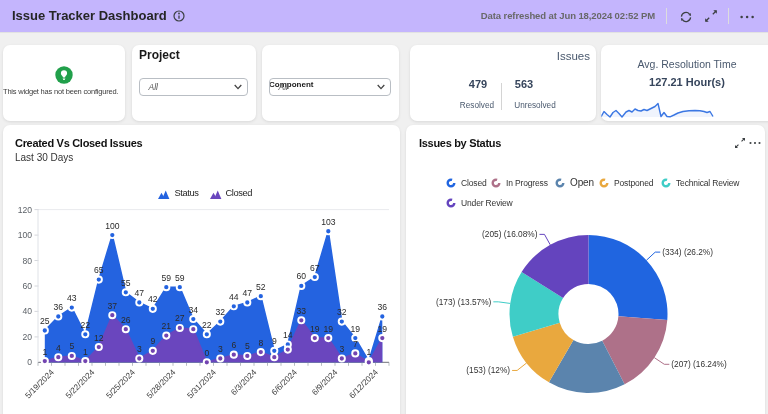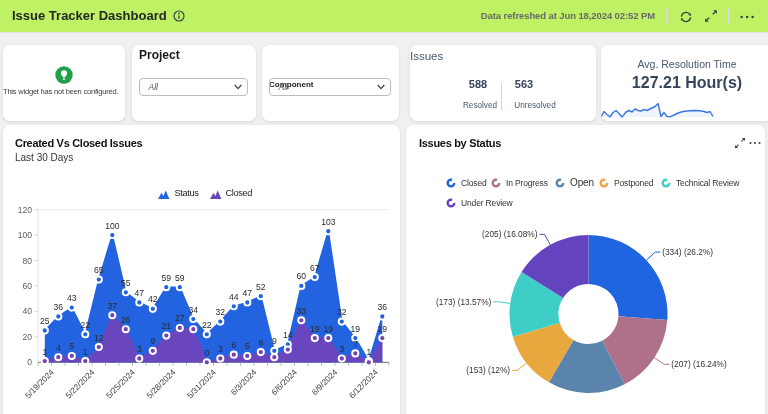--- a/index.html
+++ b/index.html
@@ -2,21 +2,21 @@
 <html><head><meta charset="utf-8">
 <style>
 *{margin:0;padding:0;box-sizing:border-box}
 html,body{width:768px;height:414px;overflow:hidden;background:#f0f0f0;font-family:"Liberation Sans",sans-serif}
 .card{position:absolute;background:#fff;border-radius:7px;box-shadow:0 1px 3px rgba(0,0,0,0.10)}
 .ctitle{font-size:11px;font-weight:bold;letter-spacing:-0.3px;color:#111;line-height:13px}
 svg text{font-family:"Liberation Sans",sans-serif}
 </style></head>
 <body>
 
-<div style="position:absolute;left:0;top:0;width:768px;height:33px;background:#bef264;border-bottom:1px solid #e2e2e2">
+<div style="position:absolute;left:0;top:0;width:768px;height:33px;background:#c4b5fd;border-bottom:1px solid #e2e2e2">
   <div style="position:absolute;left:12px;top:9px;font-size:13px;font-weight:bold;color:#262626;line-height:14px">Issue Tracker Dashboard</div>
   <svg style="position:absolute;left:173px;top:10px" width="12" height="12" viewBox="0 0 12 12">
     <circle cx="6" cy="6" r="5" fill="none" stroke="#3c4043" stroke-width="1.2"></circle>
     <line x1="6" y1="5.4" x2="6" y2="8.8" stroke="#3c4043" stroke-width="1.3"></line>
     <circle cx="6" cy="3.5" r="0.9" fill="#3c4043"></circle>
   </svg>
   <div style="position:absolute;right:113px;top:10px;font-size:9.5px;font-weight:bold;letter-spacing:-0.1px;color:#686868;line-height:12px">Data refreshed at Jun 18,2024 02:52 PM</div>
   <div style="position:absolute;left:666px;top:8px;width:1px;height:16px;background:#ddd"></div>
   <svg style="position:absolute;left:679px;top:10px" width="14" height="14" viewBox="0 0 14 14">
     <g fill="none" stroke="#3c4043" stroke-width="1.25">
@@ -64,31 +64,31 @@
   <div style="position:absolute;left:7px;top:35px;font-size:8px;font-weight:bold;color:#1a1a1a;line-height:9px">Component</div>
   <div style="position:absolute;left:7px;top:32.5px;width:122px;height:18px;border:1px solid #b9bec4;border-radius:4px">
     <div style="position:absolute;left:8.5px;top:3.5px;font-size:8.5px;font-style:italic;color:#555;line-height:10px">All</div>
     <svg style="position:absolute;right:5.5px;top:5.5px" width="8" height="6" viewBox="0 0 8 6" fill="none" stroke="#444" stroke-width="1.3">
         <path d="M0.7 1 L4 4.6 L7.3 1"></path>
       </svg>
   </div>
 </div>
 
 <div class="card" style="left:410px;top:45px;width:186px;height:76px">
-  <div style="position:absolute;left:0px;top:5px;width:180px;text-align:left;font-size:11.5px;color:#49586d;line-height:13px">Issues</div>
+  <div style="position:absolute;left:0px;top:5px;width:180px;text-align:right;font-size:11.5px;color:#49586d;line-height:13px">Issues</div>
   <div style="position:absolute;left:91px;top:37.5px;width:1px;height:27px;background:#d4d4d4"></div>
-  <div style="position:absolute;left:38px;top:33px;width:60px;text-align:center;font-size:11px;font-weight:bold;color:#36455c;line-height:13px">588</div>
-  <div style="position:absolute;left:40px;top:56px;width:60px;text-align:center;font-size:8.2px;color:#49586d;line-height:10px">Resolved</div>
+  <div style="position:absolute;left:38px;top:33px;width:60px;text-align:center;font-size:11px;font-weight:bold;color:#36455c;line-height:13px">479</div>
+  <div style="position:absolute;left:24px;top:56px;width:60px;text-align:right;font-size:8.2px;color:#49586d;line-height:10px">Resolved</div>
   <div style="position:absolute;left:84px;top:33px;width:60px;text-align:center;font-size:11px;font-weight:bold;color:#36455c;line-height:13px">563</div>
   <div style="position:absolute;left:95px;top:56px;width:60px;text-align:center;font-size:8.2px;color:#49586d;line-height:10px">Unresolved</div>
 </div>
 
 <div class="card" style="left:601px;top:45px;width:196px;height:76px;overflow:hidden">
   <div style="position:absolute;left:6px;top:13px;width:160px;text-align:center;font-size:10.5px;color:#49586d;line-height:12px">Avg. Resolution Time</div>
-  <div style="position:absolute;left:6px;top:30.5px;width:160px;text-align:center;font-size:16px;font-weight:bold;color:#36455c;line-height:13px">127.21 Hour(s)</div>
+  <div style="position:absolute;left:6px;top:30.5px;width:160px;text-align:center;font-size:11px;font-weight:bold;color:#36455c;line-height:13px">127.21 Hour(s)</div>
   <svg style="position:absolute;left:0;top:0" width="164" height="76" viewBox="0 0 164 76">
     <polygon points="0.0,72.0 3.0,66.5 6.0,69.5 9.0,72.0 12.0,67.5 15.0,65.5 18.0,68.5 21.0,72.0 25.0,67.0 28.0,65.5 31.0,67.0 34.0,64.0 37.0,65.5 40.0,66.0 43.0,64.5 46.0,65.5 50.0,63.5 54.0,61.5 57.0,58.5 60.0,71.5 63.0,67.5 66.0,71.5 69.0,71.8 73.0,70.0 77.0,68.0 82.0,66.5 88.0,65.8 94.0,65.5 99.0,65.8 103.0,66.5 106.0,67.5 109.0,66.5 112.0,71.5 112.0,72 0,72" fill="rgba(59,119,227,0.08)"></polygon>
     <polyline points="0.0,72.0 3.0,66.5 6.0,69.5 9.0,72.0 12.0,67.5 15.0,65.5 18.0,68.5 21.0,72.0 25.0,67.0 28.0,65.5 31.0,67.0 34.0,64.0 37.0,65.5 40.0,66.0 43.0,64.5 46.0,65.5 50.0,63.5 54.0,61.5 57.0,58.5 60.0,71.5 63.0,67.5 66.0,71.5 69.0,71.8 73.0,70.0 77.0,68.0 82.0,66.5 88.0,65.8 94.0,65.5 99.0,65.8 103.0,66.5 106.0,67.5 109.0,66.5 112.0,71.5" fill="none" stroke="#3b77e3" stroke-width="1.4" stroke-linejoin="round"></polyline>
   </svg>
 </div>
 
 <div class="card" style="left:3px;top:125px;width:397px;height:300px">
   <div style="position:absolute;left:12px;top:12px" class="ctitle">Created Vs Closed Issues</div>
   <div style="position:absolute;left:12px;top:28px;font-size:10px;color:#333;line-height:10px">Last 30 Days</div>
   <svg style="position:absolute;left:155px;top:63.5px" width="12" height="10" viewBox="0 0 12 10">

